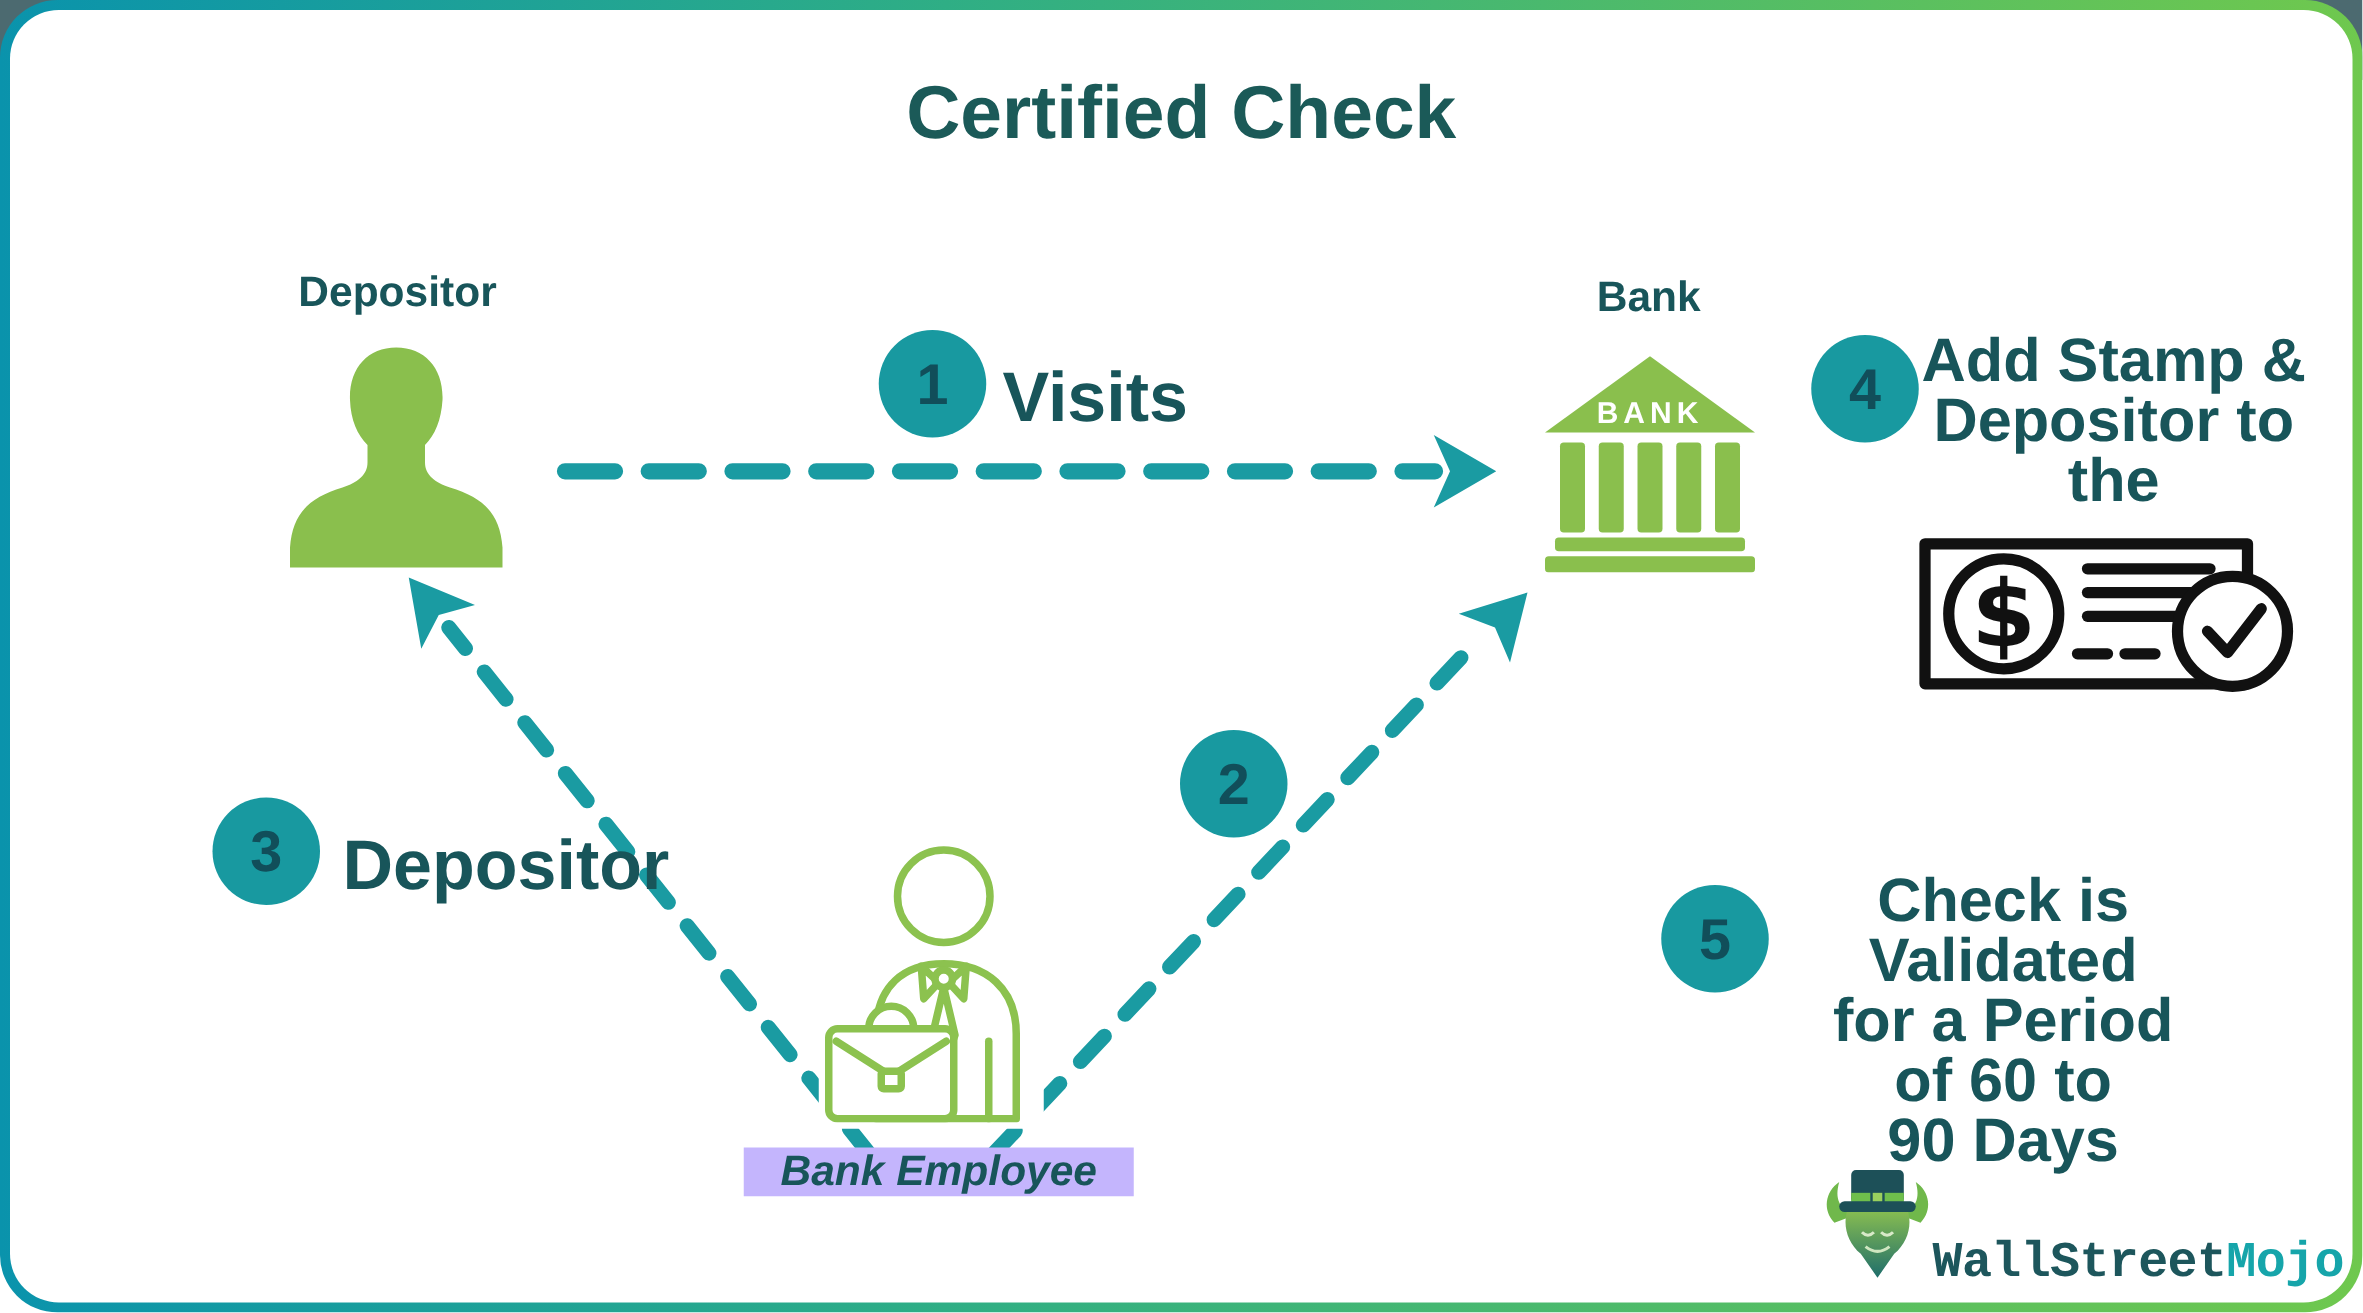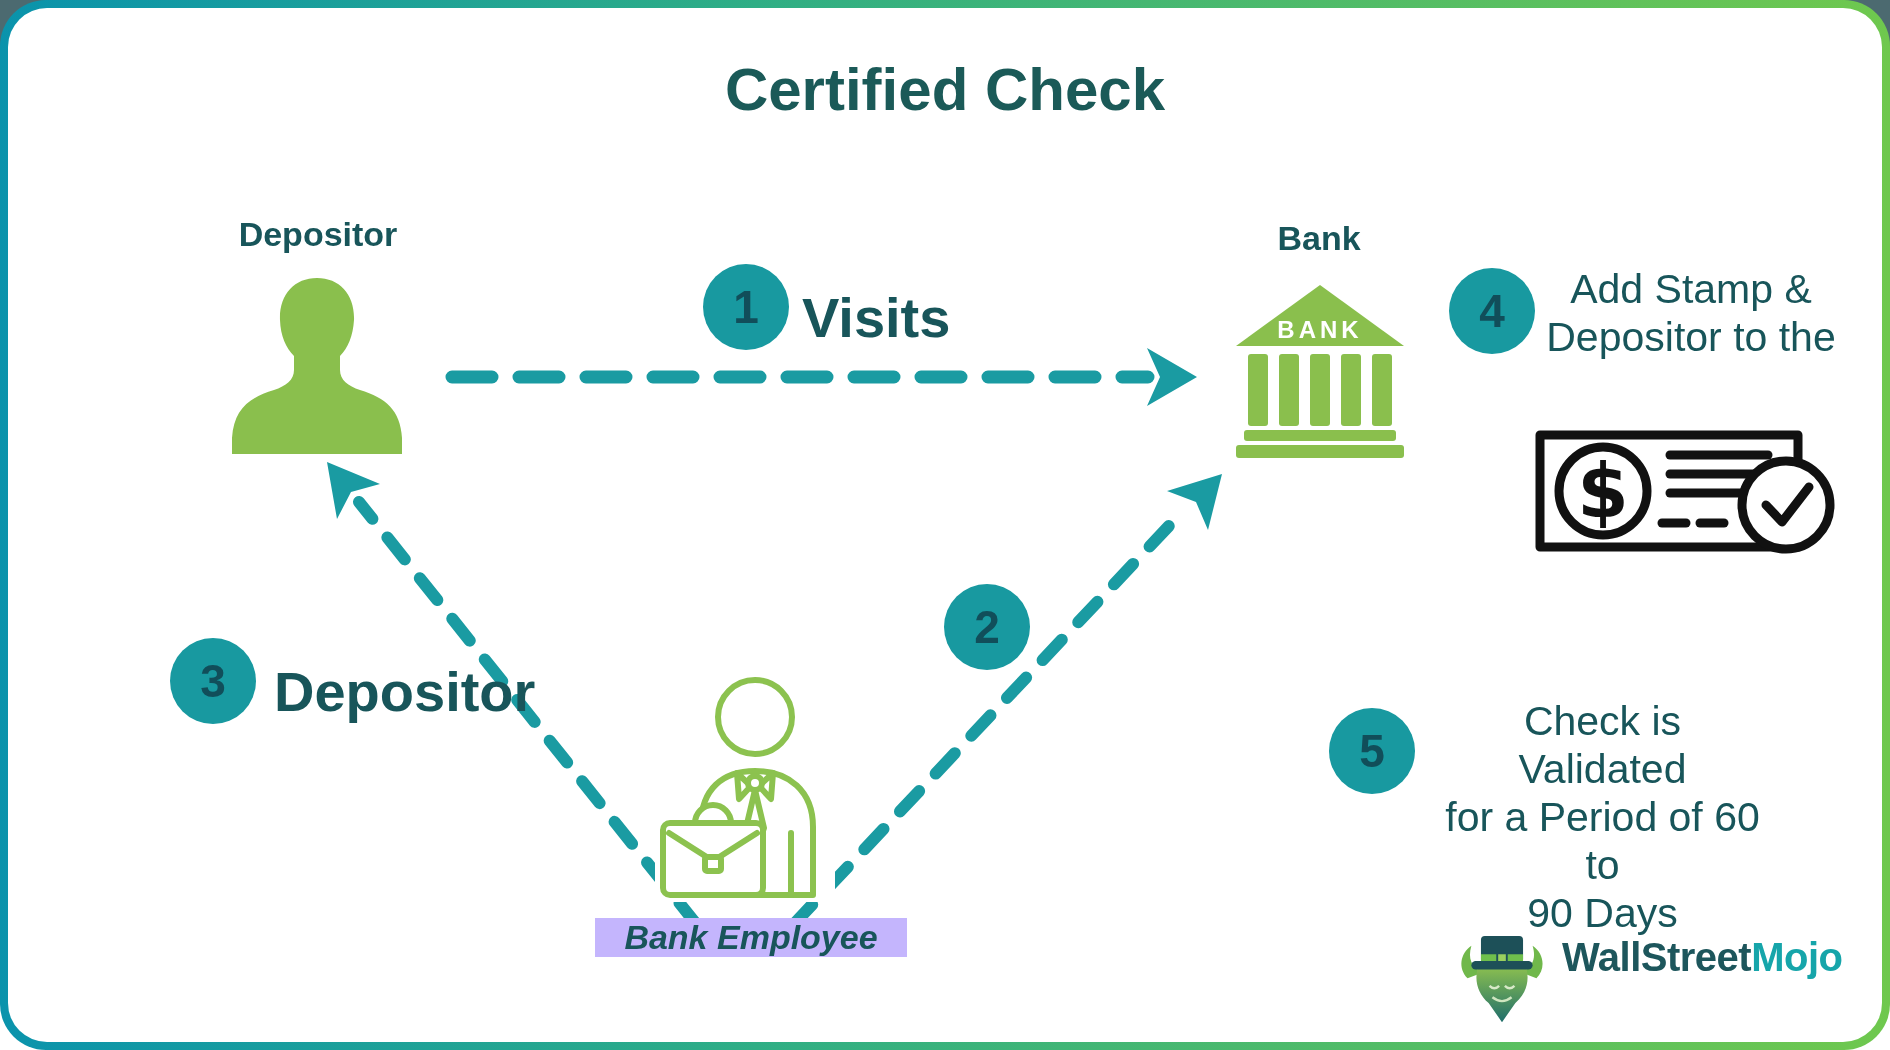--- a/index.html
+++ b/index.html
@@ -8,23 +8,23 @@
   .corner-backdrop{position:absolute;top:0;left:0;width:1890px;height:64px;background:#4c6a70;}
   .card-border{position:absolute;inset:0;border-radius:46px;background:linear-gradient(90deg,#0a93ac 0%,#2fae85 40%,#6fc84e 100%);}
   .card-inner{position:absolute;inset:8px;border-radius:39px;background:#ffffff;}
   .content{position:absolute;inset:0;margin-top:25px;}
   .arrows{position:absolute;inset:0;z-index:1;}
   .abs{position:absolute;z-index:2;}
   .title{top:30px;left:0;width:1890px;text-align:center;font-size:60px;font-weight:800;color:#1b5a58;letter-spacing:0px;}
   .node-label{font-size:34px;font-weight:800;color:#18555a;text-align:center;}
   .step-circle{width:86px;height:86px;border-radius:50%;background:#1899a0;display:flex;align-items:center;justify-content:center;font-size:46px;font-weight:700;color:#114e5a;}
   .step-label{font-size:56px;font-weight:800;color:#18555a;}
-  .step-multiline{font-size:41px;font-weight:400;color:#18555a;text-align:center;line-height:48px;}
+  .step-multiline{font-size:49px;font-weight:700;color:#18555a;text-align:center;line-height:48px;}
   .employee-label{background:#c4b5fd;padding:0 6px;font-style:italic;}
-  .logo{display:flex;align-items:flex-start;gap:16px;}
+  .logo{display:flex;align-items:flex-end;gap:0;font-family:Liberation Mono, monospace;}
   .logo-text{font-size:40px;font-weight:800;letter-spacing:-0.5px;}
   .logo-part1{color:#1d565c;}
   .logo-part2{color:#16a5aa;}
 </style>
 </head>
 <body>
 
 <div class="stage">
   <div class="corner-backdrop"></div>
   <div class="card-border">

